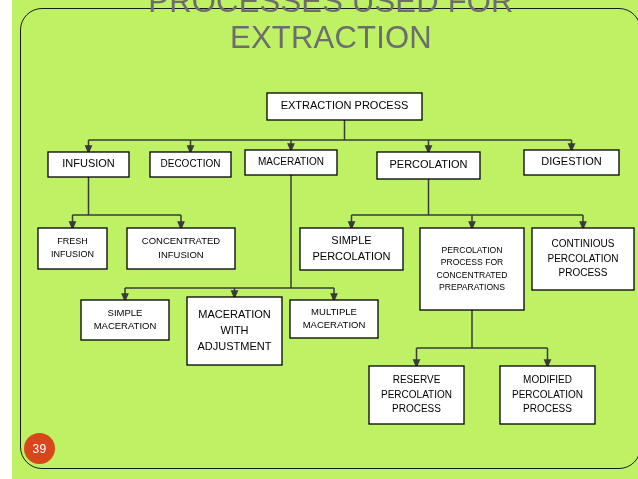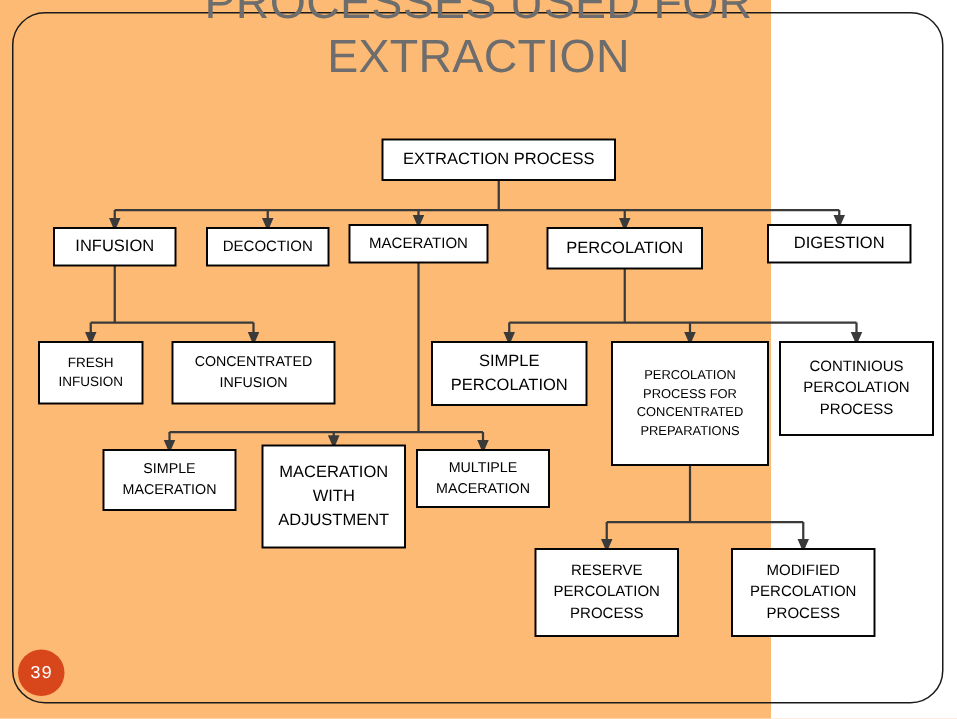--- a/index.html
+++ b/index.html
@@ -9,24 +9,24 @@
   }
   body {
     width: 638px;
     height: 479px;
     overflow: hidden;
     font-family: "Liberation Sans", sans-serif;
     position: relative;
   }
   #slide {
     position: absolute;
-    left: 0; top: 0;
-    width: 514px;
+    left: 12px; top: 0;
+    width: 626px;
     height: 479px;
-    background: #fdba74;
+    background: #bef264;
   }
   
   #frame {
     position: absolute;
     left: 8px;
     top: 8px;
     width: 621px;
     height: 461px;
     border: 1.4px solid #1a1a1a;
     border-radius: 22px;
@@ -50,21 +50,21 @@
   #badge {
     position: absolute;
     left: 12px;
     top: 433px;
     width: 31px;
     height: 31px;
     border-radius: 50%;
     background: #d8461b;
     color: #ffffff;
     font-size: 12px;
-    font-family: Liberation Mono, monospace;
+    font-family: Liberation Sans, sans-serif;
     display: flex;
     align-items: center;
     justify-content: center;
     letter-spacing: 0.3px;
   }
   #chart {
     position: absolute;
     left: 0;
     top: 0;
     width: 638px;

